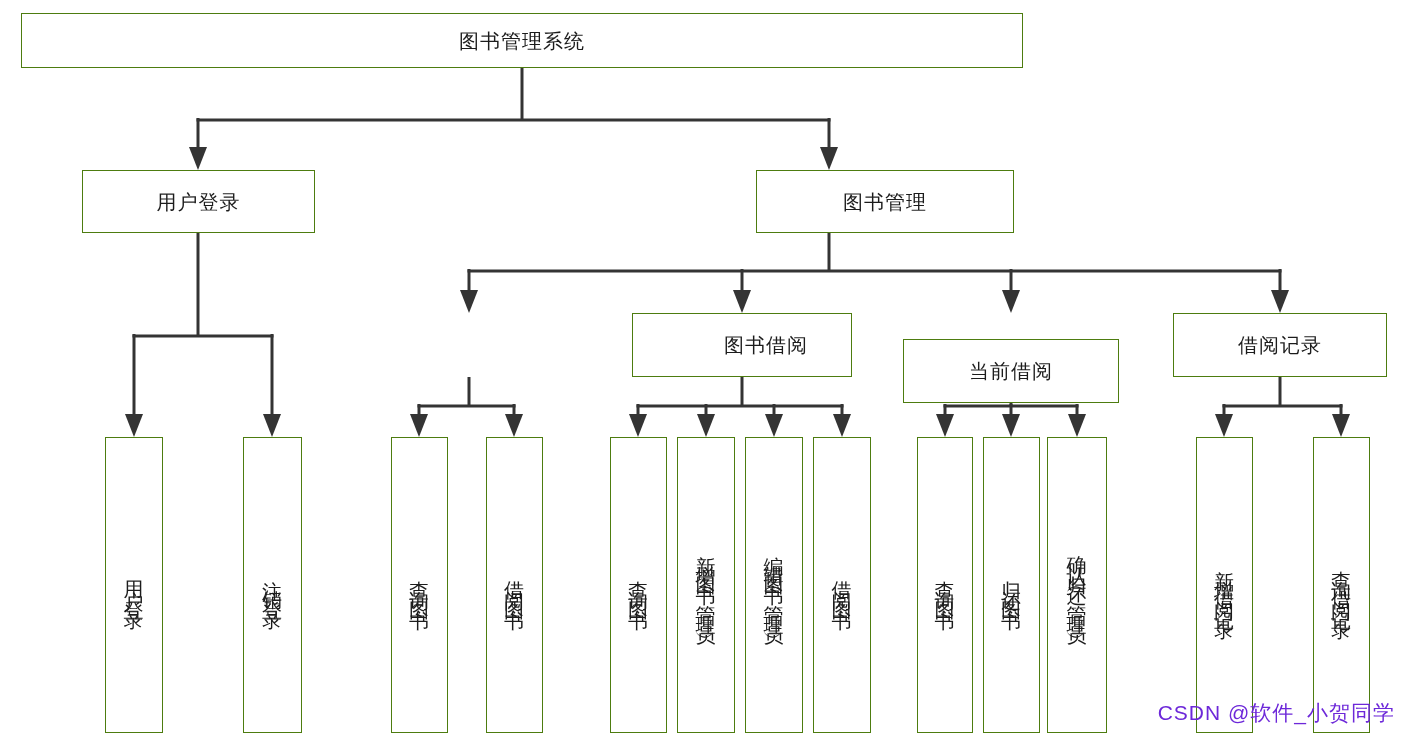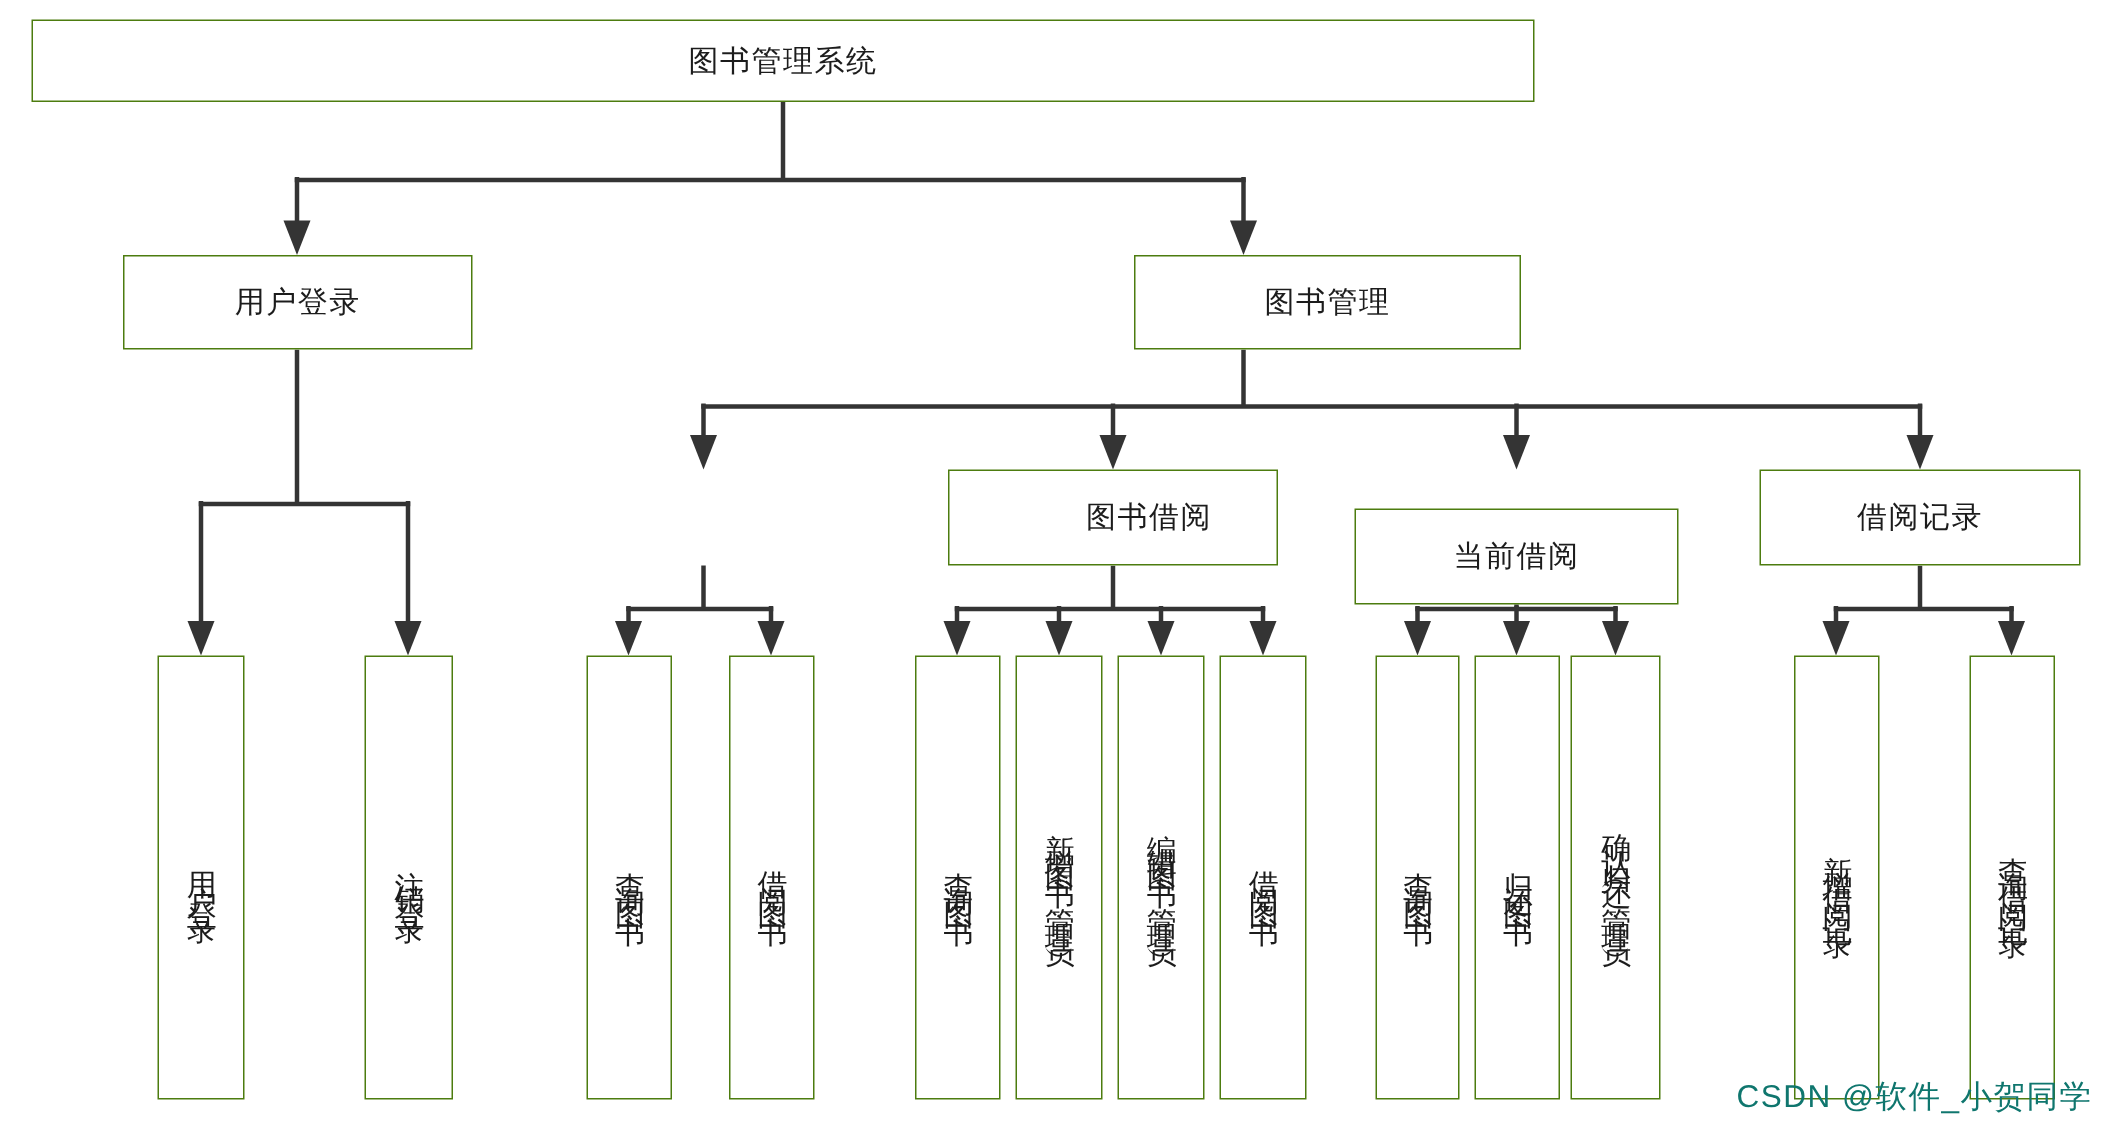--- a/index.html
+++ b/index.html
@@ -13,22 +13,22 @@
     border:1px solid #4d7c0f; background:#ffffff;
     display:flex; align-items:center; justify-content:center;
     font-size:20px; color:#1c1c1c; line-height:1.2;
     letter-spacing:1px; z-index:2;
   }
   .leaf span {
     writing-mode:vertical-rl; text-orientation:mixed;
     letter-spacing:10px; line-height:1; font-size:20px;
   }
   .watermark {
-    position:absolute; right:10px; bottom:2px; z-index:5;
-    font-size:21px; color:#0f766e; letter-spacing:1px; white-space:nowrap;text-align:center;
+    position:absolute; right:10px; bottom:20px; z-index:5;
+    font-size:21px; color:#6d28d9; letter-spacing:1px; white-space:nowrap;text-align:center;
   }
 </style>
 </head>
 <body>
 
 <div class="canvas">
 
   <svg class="connector-svg" viewBox="0 0 1405 747" xmlns="http://www.w3.org/2000/svg">
     <g stroke="#343434" stroke-width="3" fill="none">
 

